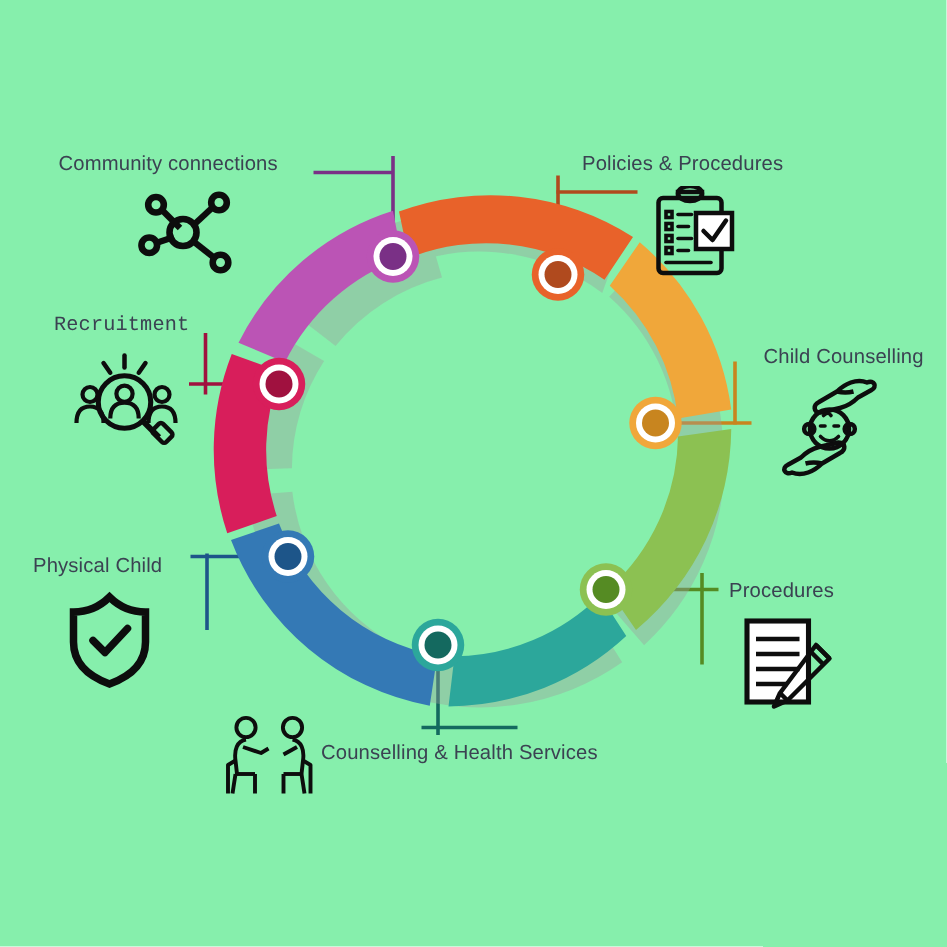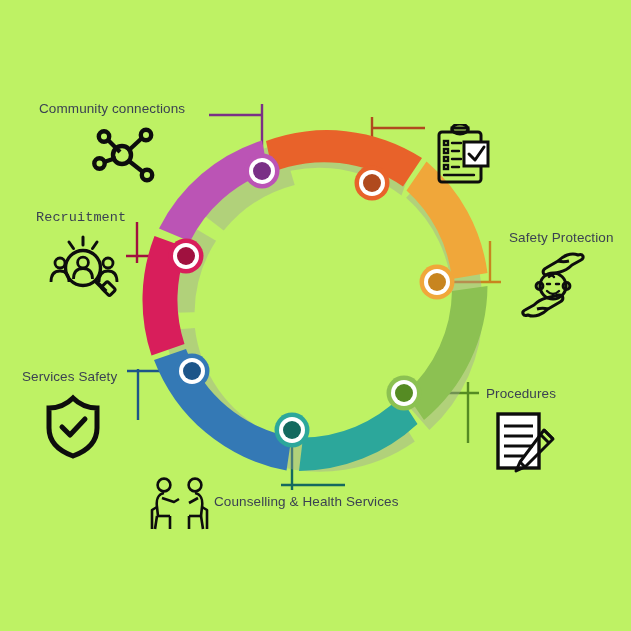--- a/index.html
+++ b/index.html
@@ -2,21 +2,21 @@
 <html><head>
 <meta charset="utf-8">
 <title>Circular Process Diagram</title>
 <style>
   html,body{margin:0;padding:0;background:#ffffff;}
   body{
     width:631px;height:631px;
     font-family:"Liberation Sans","DejaVu Sans",sans-serif;
     overflow:hidden;position:relative;
   }
-  #stage{position:absolute;left:0;top:0;width:631px;height:631px;background:#bef264;}
+  #stage{position:absolute;left:0;top:0;width:631px;height:631px;background:#86efac;}
   svg.layer{position:absolute;left:0;top:0;width:631px;height:631px;}
   .lbl{
     position:absolute;
     font-size:13.5px;
     color:#3b4252;
     white-space:nowrap;
     letter-spacing:.1px;
     line-height:1;
   }
   .icon{position:absolute;}
@@ -176,23 +176,24 @@
 
       <g>
         <circle cx="186" cy="256" r="17.5" fill="#D81E5B"></circle>
         <circle cx="186" cy="256" r="13" fill="#ffffff"></circle>
         <circle cx="186" cy="256" r="9" fill="#A0113F"></circle>
       </g>
     </g>
   </svg>
 
   <div class="lbl" style="left:39px;top:102px;">Community connections</div>
+  <div class="lbl" style="left:388px;top:102px;">Policies &amp; Procedures</div>
   <div class="lbl" style="left:36px;top:211px;font-family:Liberation Mono, monospace;">Recruitment</div>
-  <div class="lbl" style="left:509px;top:231px;">Safety Protection</div>
-  <div class="lbl" style="left:22px;top:370px;">Services Safety</div>
+  <div class="lbl" style="left:509px;top:231px;">Child Counselling</div>
+  <div class="lbl" style="left:22px;top:370px;">Physical Child</div>
   <div class="lbl" style="left:486px;top:387px;">Procedures</div>
   <div class="lbl" style="left:214px;top:495px;">Counselling &amp; Health Services</div>
 
   <div class="icon" style="left:86px;top:124px;">
     <svg width="72" height="62" viewBox="0 0 72 62">
       <g fill="none" stroke="#0d0d0d" stroke-width="4.2">
         <line x1="22" y1="16" x2="34" y2="28"></line>
         <line x1="56" y1="14" x2="42" y2="27"></line>
         <line x1="18" y1="38" x2="30" y2="34"></line>
         <line x1="43" y1="37" x2="57" y2="48"></line>

